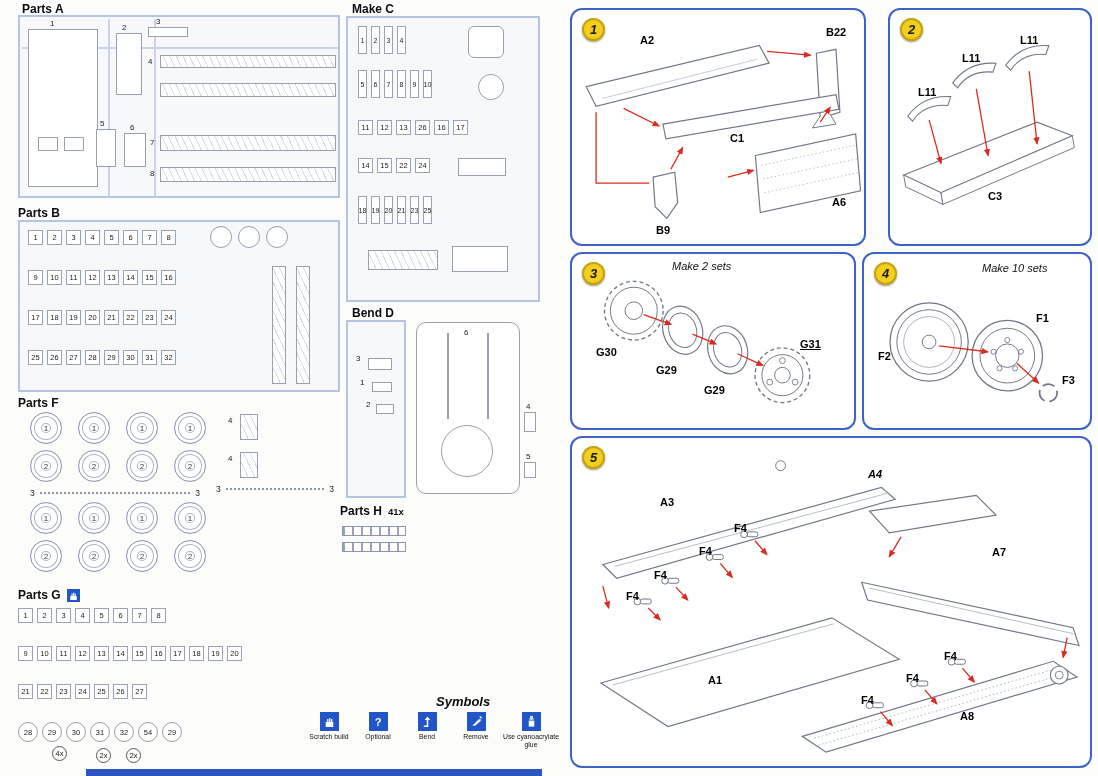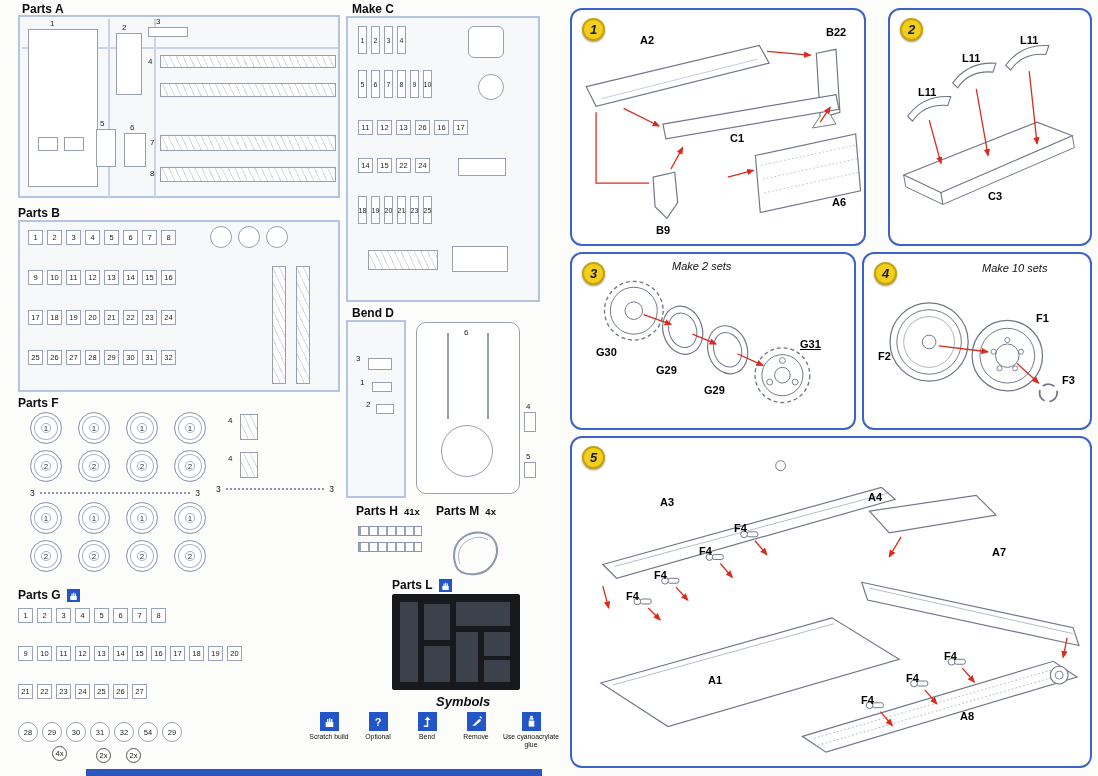--- a/index.html
+++ b/index.html
@@ -238,33 +238,26 @@
         <span>1</span>
       </div>
     <div class="wheel-row" style="left:14px;top:144px;">
         <span>2</span>
         <span>2</span>
         <span>2</span>
         <span>2</span>
       </div>
   </div>
 
-  <div class="sec" style="left:356px;top:504px;width:84px;height:70px;">
+  <div class="sec" style="left:340px;top:504px;width:84px;height:70px;">
     <span class="sec-title" style="left:0;top:0;"><span>Parts H</span><span class="count">41x</span></span>
     <div class="tracks" style="left:2px;top:22px;width:64px;height:10px;"></div>
     <div class="tracks" style="left:2px;top:38px;width:64px;height:10px;"></div>
   </div>
 
-  <div class="sec" style="left:436px;top:504px;width:100px;height:80px;">
-    <span class="sec-title" style="left:0;top:0;"><span>Parts M</span><span class="count">4x</span></span>
-    <svg class="draw" style="left:6px;top:18px;width:70px;height:58px;" viewBox="0 0 70 58">
-      <path d="M14,44 C4,16 34,4 48,14 C62,24 54,50 34,52 C22,53 16,50 14,44 Z" fill="none" stroke="#8d96ab" stroke-width="2"></path>
-      <path d="M18,42 C10,20 36,10 46,18" fill="none" stroke="#aab3c6" stroke-width="1"></path>
-    </svg>
-  </div>
 
   <div class="sec" style="left:16px;top:588px;width:300px;height:184px;text-decoration:underline;">
     <span class="sec-title" style="left:2px;top:0;"><span>Parts G</span><span class="flag">
           <svg width="11" height="11" viewBox="0 0 12 12">
             <path d="M2.5 11 V6.5 h1.3 V3.8 h1.2 V6.5 h.6 V3 h1.2 v3.5 h.6 V3.8 h1.2 V6.5 H9.5 V11 z" fill="#fff"></path>
           </svg>
         </span></span>
     <div class="num-row" style="left:2px;top:20px;">
         <span>1</span>
         <span>2</span>
@@ -306,36 +299,20 @@
         <span>32</span>
         <span>54</span>
         <span>29</span>
       </div>
     <span class="mult" style="left:36px;top:158px;">4x</span>
     <span class="mult" style="left:80px;top:160px;">2x</span>
     <span class="mult" style="left:110px;top:160px;">2x</span>
   </div>
 
 
-  <div class="sec" style="left:392px;top:578px;width:132px;height:120px;">
-    <span class="sec-title" style="left:0;top:0;"><span>Parts L</span><span class="flag">
-          <svg width="11" height="11" viewBox="0 0 12 12">
-            <path d="M2.5 11 V6.5 h1.3 V3.8 h1.2 V6.5 h.6 V3 h1.2 v3.5 h.6 V3.8 h1.2 V6.5 H9.5 V11 z" fill="#fff"></path>
-          </svg>
-        </span></span>
-    <div class="blackpanel" style="left:0;top:16px;width:128px;height:96px;border-radius:2px;">
-      <div class="etch" style="left:8px;top:8px;width:18px;height:80px;"></div>
-      <div class="etch" style="left:32px;top:10px;width:26px;height:36px;"></div>
-      <div class="etch" style="left:32px;top:52px;width:26px;height:36px;"></div>
-      <div class="etch" style="left:64px;top:8px;width:54px;height:24px;"></div>
-      <div class="etch" style="left:64px;top:38px;width:22px;height:50px;"></div>
-      <div class="etch" style="left:92px;top:38px;width:26px;height:24px;"></div>
-      <div class="etch" style="left:92px;top:66px;width:26px;height:22px;"></div>
-    </div>
-  </div>
 
   <div class="sec" style="left:306px;top:694px;width:238px;height:76px;">
     <span class="sym-head" style="left:130px;top:0;">Symbols</span>
     <div class="sym-row" style="left:0;top:18px;">
       <div class="sym-item">
         <span class="sym-icon">
             <svg width="13" height="13" viewBox="0 0 12 12">
               <path d="M2.5 11 V6.5 h1.3 V3.8 h1.2 V6.5 h.6 V3 h1.2 v3.5 h.6 V3.8 h1.2 V6.5 H9.5 V11 z" fill="#fff"></path>
             </svg>
           </span>
@@ -546,21 +523,21 @@
       <line x1="104" y1="151" x2="116" y2="164" stroke="#d92b1f" stroke-width="1.3" marker-end="url(#ar5)"></line>
       <line x1="76" y1="172" x2="88" y2="184" stroke="#d92b1f" stroke-width="1.3" marker-end="url(#ar5)"></line>
       <line x1="394" y1="233" x2="406" y2="247" stroke="#d92b1f" stroke-width="1.3" marker-end="url(#ar5)"></line>
       <line x1="356" y1="255" x2="368" y2="269" stroke="#d92b1f" stroke-width="1.3" marker-end="url(#ar5)"></line>
       <line x1="311" y1="277" x2="323" y2="291" stroke="#d92b1f" stroke-width="1.3" marker-end="url(#ar5)"></line>
       <line x1="332" y1="100" x2="320" y2="120" stroke="#d92b1f" stroke-width="1.3" marker-end="url(#ar5)"></line>
       <line x1="500" y1="202" x2="496" y2="222" stroke="#d92b1f" stroke-width="1.3" marker-end="url(#ar5)"></line>
       <line x1="30" y1="150" x2="36" y2="172" stroke="#d92b1f" stroke-width="1.3" marker-end="url(#ar5)"></line>
     </svg>
     <span class="plabel" style="left:88px;top:58px;">A3</span>
-    <span class="plabel" style="left:296px;top:53px;">A4</span>
+    <span class="plabel" style="left:296px;top:30px;font-style:italic;">A4</span>
     <span class="plabel" style="left:420px;top:108px;">A7</span>
     <span class="plabel" style="left:136px;top:236px;">A1</span>
     <span class="plabel" style="left:388px;top:272px;">A8</span>
     <span class="plabel" style="left:162px;top:84px;">F4</span>
     <span class="plabel" style="left:127px;top:107px;">F4</span>
     <span class="plabel" style="left:82px;top:131px;">F4</span>
     <span class="plabel" style="left:54px;top:152px;">F4</span>
     <span class="plabel" style="left:372px;top:212px;">F4</span>
     <span class="plabel" style="left:334px;top:234px;">F4</span>
     <span class="plabel" style="left:289px;top:256px;">F4</span>

